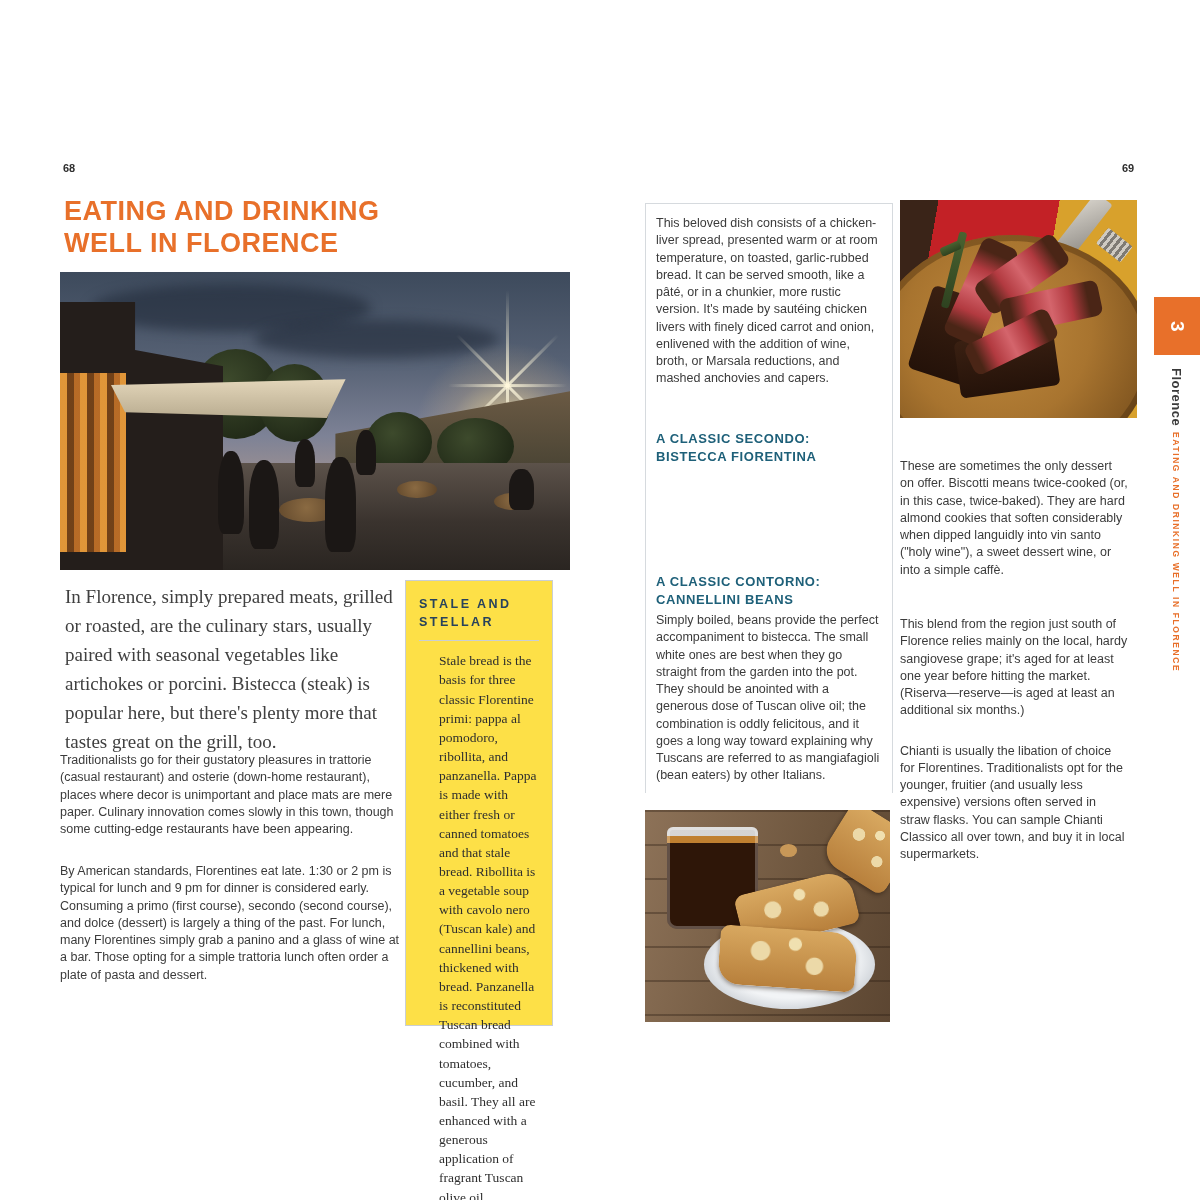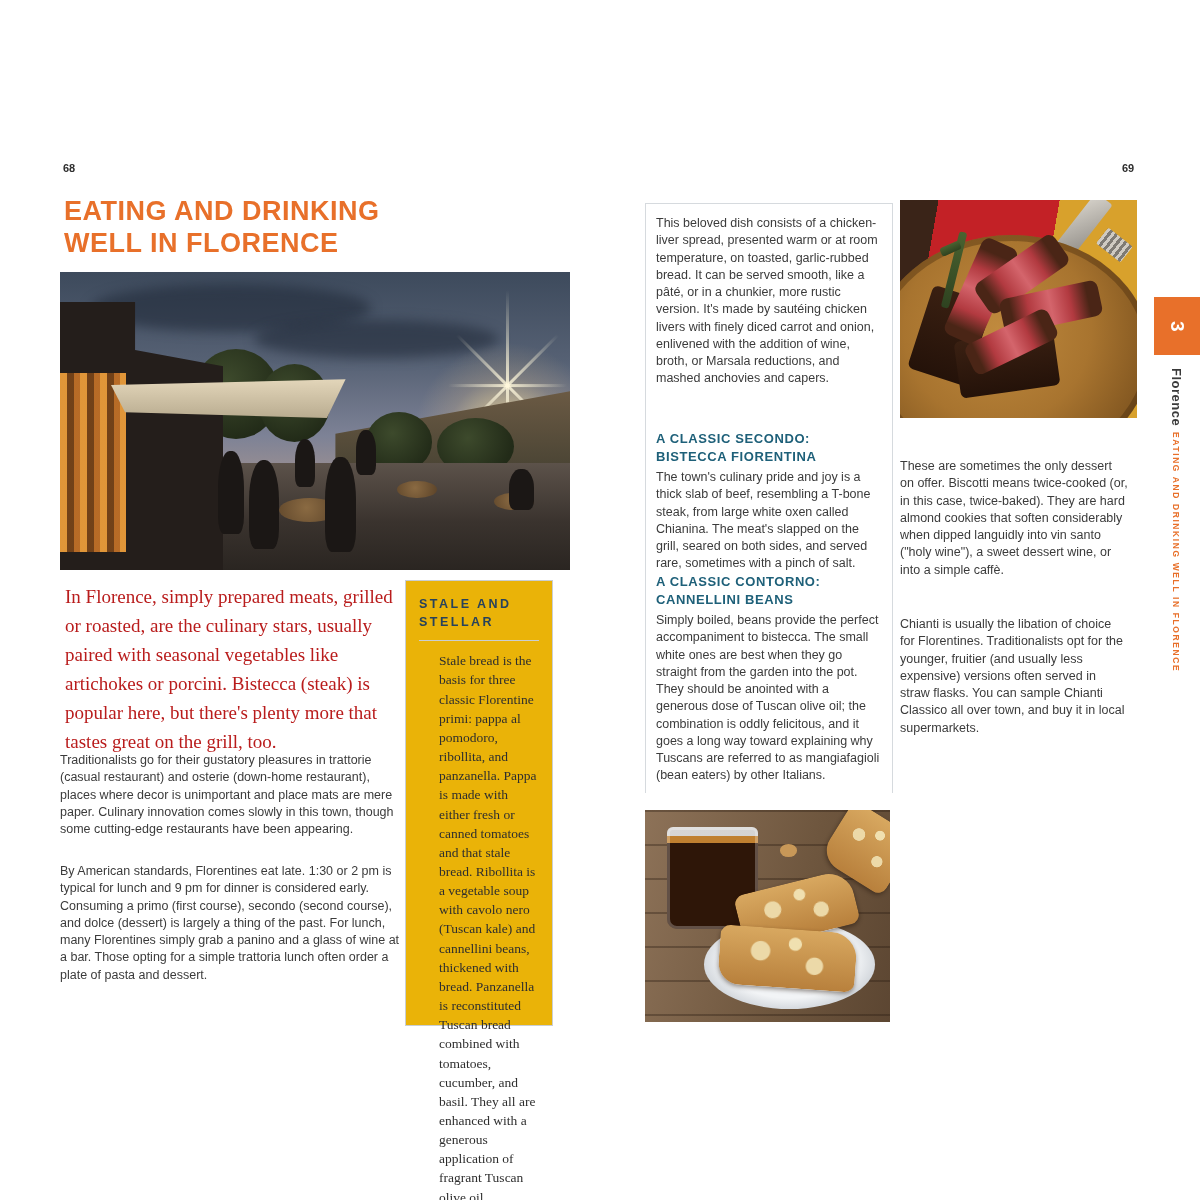--- a/index.html
+++ b/index.html
@@ -11,46 +11,46 @@
   .page-num { font-size:11px; font-weight:bold; color:#2e2e2e; }
   .spread-title {
     font-size:27px; font-weight:bold; color:#E8702A; letter-spacing:.5px;
     line-height:1.17; white-space:pre-line;
   }
 
   
   .photo { overflow:hidden; }
   .intro {
     font-family:"Liberation Serif", serif; font-size:19px; line-height:1.53;
-    color:#b91c1c; width:332px;
+    color:#404040; width:332px;
   }
   .bodytext { font-size:12.5px; line-height:1.38; color:#3B3B3B; width:342px; }
   .bodytext + .bodytext { margin-top:0; }
 
   .sidebox {
-    border:1px solid #c9ced3; background:#eab308; padding:14px 13px 15px 13px;
+    border:1px solid #c9ced3; background:#fde047; padding:14px 13px 15px 13px;
   }
   .sidebox h3 {
     font-size:12.5px; font-weight:bold; color:#27425C; letter-spacing:2.5px;
     line-height:1.45; padding-bottom:9px; border-bottom:1px solid #c9ced3;
     margin-bottom:10px;
   }
   .sidebox .sb-body {
     font-family:"Liberation Serif", serif; font-size:13.5px; line-height:1.42; color:#2e2e2e;margin-left:20px;
   }
 
   
   .col1-frame { border:1px solid #d6dade; border-bottom:none; }
   .section { width:228px; }
   .section h4 {
     font-size:13px; font-weight:bold; color:#1E6079; letter-spacing:.6px;
     line-height:1.35; white-space:pre-line; margin-bottom:4px;
   }
   .section p { font-size:12.5px; line-height:1.38; color:#3B3B3B; }
-  .section p + p { margin-top:17px; }
+  .section p + p { margin-top:23px; }
 
   
   .chapter-tab { background:#E8702A; display:flex; align-items:center; justify-content:center; }
   .chapter-tab span {
     writing-mode:vertical-rl; color:#ffffff; font-weight:bold; font-size:19px;
   }
   .vtext { writing-mode:vertical-rl; }
   .chap-name { font-size:13px; font-weight:bold; color:#3a3a3a; letter-spacing:.5px; }
   .chap-sub { font-size:8.5px; font-weight:bold; color:#E8702A; letter-spacing:1.6px; }
 
@@ -154,21 +154,20 @@
 
 <div class="abs col1-frame" style="left:645px; top:203px; width:248px; height:590px;"></div>
 
 <section class="abs section" style="left:656px; top:215px;">
   <p>This beloved dish consists of a chicken-liver spread, presented warm or at room temperature, on toasted, garlic-rubbed bread. It can be served smooth, like a pâté, or in a chunkier, more rustic version. It's made by sautéing chicken livers with finely diced carrot and onion, enlivened with the addition of wine, broth, or Marsala reductions, and mashed anchovies and capers.</p>
 </section>
 
 <section class="abs section" style="left:656px; top:430px;">
   <h4>A CLASSIC SECONDO:
 BISTECCA FIORENTINA</h4>
-  <p>The town's culinary pride and joy is a thick slab of beef, resembling a T-bone steak, from large white oxen called Chianina. The meat's slapped on the grill, seared on both sides, and served rare, sometimes with a pinch of salt.</p>
 </section>
 
 <section class="abs section" style="left:656px; top:573px;">
   <h4>A CLASSIC CONTORNO:
 CANNELLINI BEANS</h4>
   <p>Simply boiled, beans provide the perfect accompaniment to bistecca. The small white ones are best when they go straight from the garden into the pot. They should be anointed with a generous dose of Tuscan olive oil; the combination is oddly felicitous, and it goes a long way toward explaining why Tuscans are referred to as mangiafagioli (bean eaters) by other Italians.</p>
 </section>
 
 <div class="abs photo" style="left:900px; top:200px; width:237px; height:218px;">
   <div class="abs p2-bg"></div>
@@ -184,20 +183,21 @@
   <div class="abs p2-steak" style="left:40%; top:44%; width:14%; height:42%; transform:rotate(64deg);"></div>
   <div class="abs p2-rosemary" style="left:21%; top:14%; width:3.5%; height:36%; transform:rotate(14deg);"></div>
   <div class="abs p2-rosemary" style="left:17%; top:20%; width:9%; height:4%; transform:rotate(-24deg);"></div>
 </div>
 
 <section class="abs section" style="left:900px; top:458px;">
   <p>These are sometimes the only dessert on offer. Biscotti means twice-cooked (or, in this case, twice-baked). They are hard almond cookies that soften considerably when dipped languidly into vin santo ("holy wine"), a sweet dessert wine, or into a simple caffè.</p>
 </section>
 
 <section class="abs section" style="left:900px; top:616px;">
+  <p>This blend from the region just south of Florence relies mainly on the local, hardy sangiovese grape; it's aged for at least one year before hitting the market. (Riserva—reserve—is aged at least an additional six months.)</p>
   <p>Chianti is usually the libation of choice for Florentines. Traditionalists opt for the younger, fruitier (and usually less expensive) versions often served in straw flasks. You can sample Chianti Classico all over town, and buy it in local supermarkets.</p>
 </section>
 
 <div class="abs photo" style="left:645px; top:810px; width:245px; height:212px;">
   <div class="abs p3-wood"></div>
   <div class="abs p3-glass"></div>
   <div class="abs p3-almond" style="left:55%; top:16%; width:7%; height:6%;"></div>
   <div class="abs p3-bisc" style="left:76%; top:2%;  width:30%; height:32%; transform:rotate(32deg);"></div>
   <div class="abs p3-plate"></div>
   <div class="abs p3-bisc" style="left:38%; top:34%; width:48%; height:26%; transform:rotate(-14deg);"></div>

